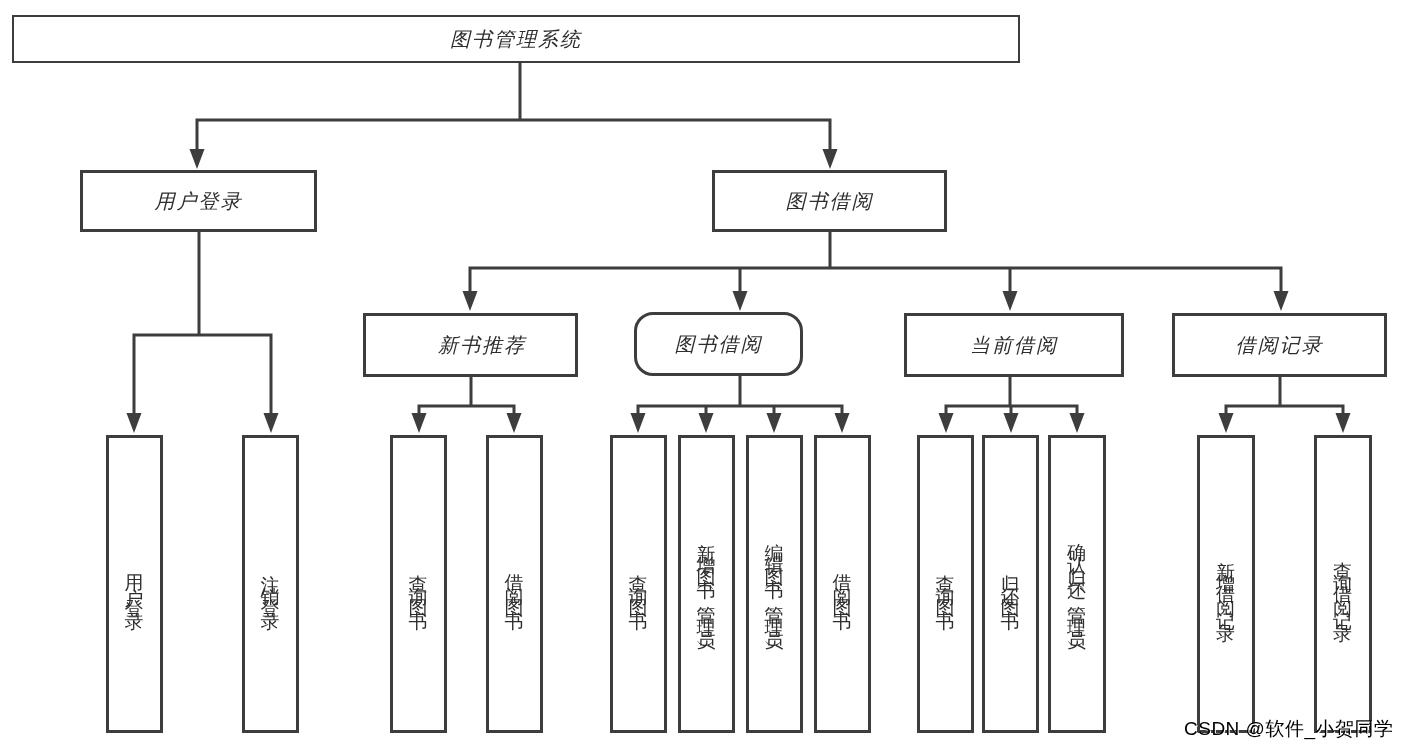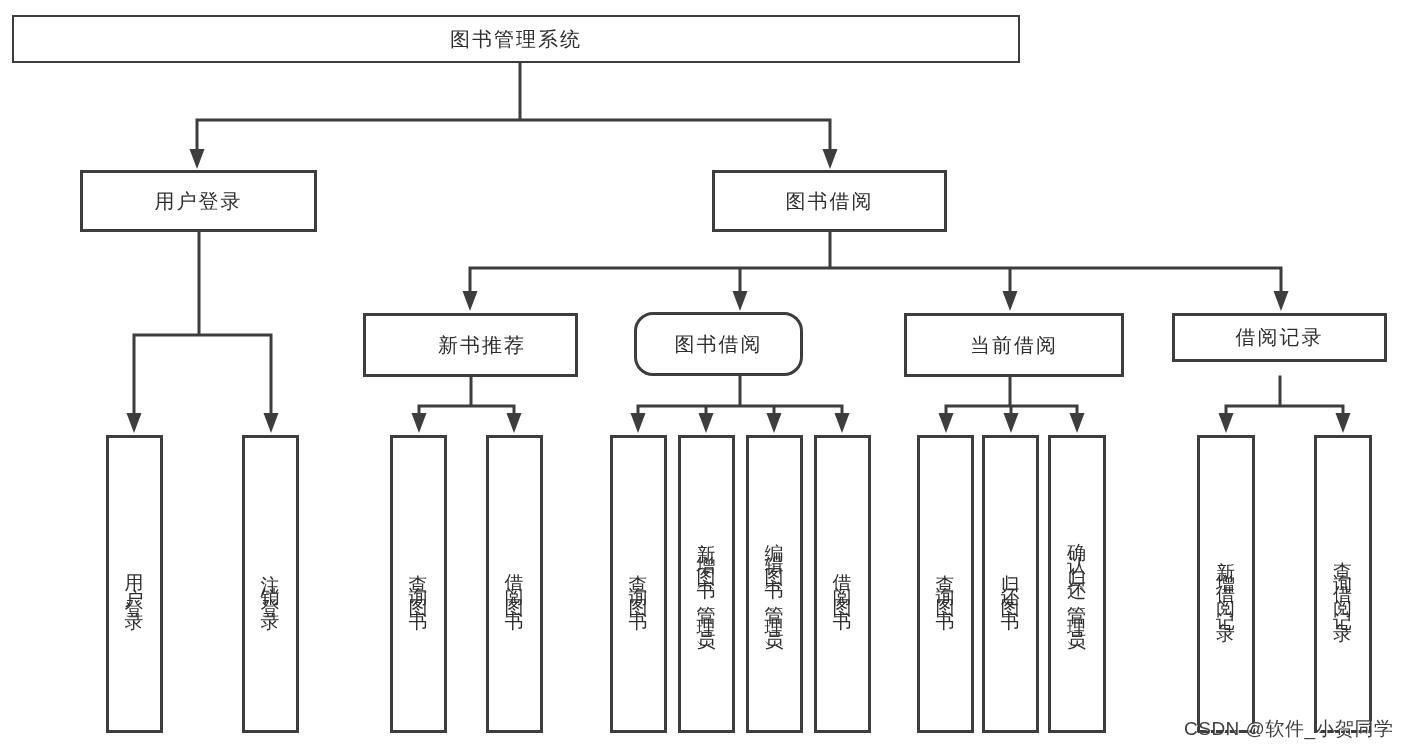--- a/index.html
+++ b/index.html
@@ -19,20 +19,21 @@
     color: #2e2e2e;
     display: flex;
     align-items: center;
     justify-content: center;
   }
   .node.root { border-width: 2px; }
   .h-label {
     font-size: 20px;
     letter-spacing: 2px;
     white-space: nowrap;
+    font-style: italic;
   }
   .v-node .v-label {
     writing-mode: vertical-rl;
     text-orientation: mixed;
     font-size: 19px;
     letter-spacing: 0.66em;
     line-height: 1;
     white-space: nowrap;
   }
   .connectors {
@@ -46,21 +47,21 @@
     stroke: #3d3d3d;
     stroke-width: 3;
     stroke-linecap: square;
   }
   .connectors polygon { fill: #3d3d3d; }
   .watermark {
     position: absolute;
     left: 1184px;
     top: 716px;
     font-size: 19px;
-    color: #404040;
+    color: #000000;
     letter-spacing: 0.5px;
     white-space: nowrap;
     text-shadow: 1px 1px 0 #ffffff;
   }
 </style>
 </head>
 <body>
 
 <div class="canvas">
 
@@ -120,21 +121,21 @@
 
   <div class="node" style="left:363px; top:313px; width:215px; height:64px;padding-left:23px;">
     <span class="h-label">新书推荐</span>
   </div>
   <div class="node" style="left:634px; top:312px; width:169px; height:64px;border-radius:19px;">
     <span class="h-label">图书借阅</span>
   </div>
   <div class="node" style="left:904px; top:313px; width:220px; height:64px;">
     <span class="h-label">当前借阅</span>
   </div>
-  <div class="node" style="left:1172px; top:313px; width:215px; height:49px;">
+  <div class="node" style="left:1172px; top:313px; width:215px; height:64px;">
     <span class="h-label">借阅记录</span>
   </div>
 
   <div class="node v-node" style="left:106px; top:435px; width:57px; height:298px;">
     <span class="v-label">用户登录</span>
   </div>
   <div class="node v-node" style="left:242px; top:435px; width:57px; height:298px;">
     <span class="v-label">注销登录</span>
   </div>
 

